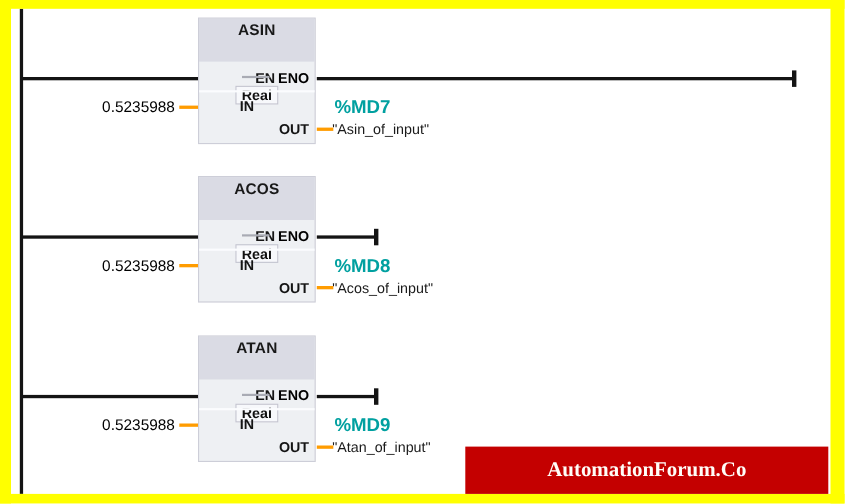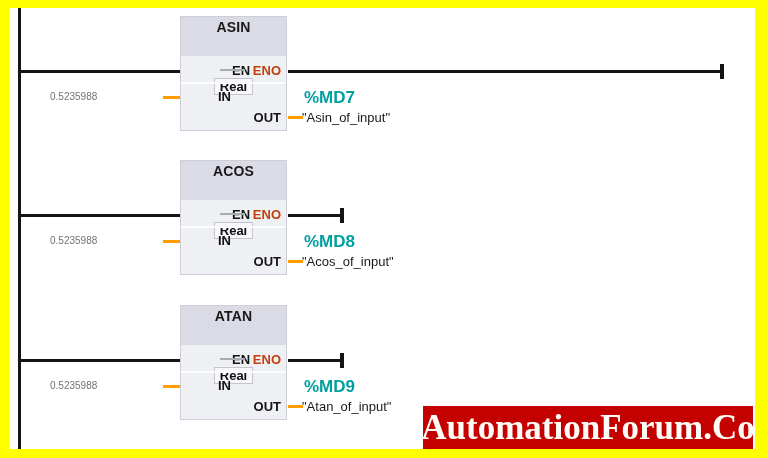--- a/index.html
+++ b/index.html
@@ -43,30 +43,30 @@
     display:flex; flex-direction:column; align-items:center; padding-top:2px;gap:25px;
   }
   .fb-title { font-size:14px; font-weight:bold; color:#181818; line-height:17px; letter-spacing:0.2px; }
   .fb-type  {
     font-size:13px; font-weight:bold; color:#101010; line-height:15px;
     background:#f7f8fb; border:1px solid #c3c4cf; padding:0 5px; margin-top:17px;
   }
   .fb-body { position:relative; height:74px; }
   .pin { position:absolute; font-size:13px; font-weight:bold; color:#141414; line-height:15px; }
   .pin-en  { left:5px; top:7px;padding-left:46px; }
-  .pin-eno { right:5px; top:7px; color:#c2410c; }
+  .pin-eno { right:5px; top:7px; color:#000000; }
   .pin-in  { left:5px; top:33px;margin-left:32px; }
   .pin-out { right:5px; top:54px; }
   .inner-line { position:absolute; left:39px; top:13px; width:25px; height:2px; background:#a9abb4; }
   .body-sep { position:absolute; left:0; top:26px; width:100%; height:2px; background:#fbfcfe; }
 
   
   .in-value {
-    position:absolute; left:50px; top:73px; width:109px; 
-    font-size:10px; color:#737373; line-height:16px;
+    position:absolute; left:50px; top:73px; width:109px; text-align:right;
+    font-size:14px; color:#000000; line-height:16px;
   }
   .stub { position:absolute; height:3px; background:#ff9c00; }
   .in-stub  { left:163px; top:80px; width:17px; }
   .out-stub { left:288px; top:100px; width:15px; }
   .out-addr {
     position:absolute; left:304px; top:74px;
     font-size:17px; font-weight:bold; color:#00a0a0; line-height:16px;
   }
   .out-tag {
     position:absolute; left:302px; top:94px;
@@ -74,21 +74,21 @@
   }
 
   
   .banner {
     position:absolute; left:423px; top:406px; width:330px; height:43px;
     background:#c40000; z-index:60;
     display:flex; align-items:center; justify-content:center;
   }
   .banner span {
     font-family:"Liberation Serif", serif; font-weight:bold;
-    font-size:35px; color:#fffdf8; white-space:nowrap;
+    font-size:19px; color:#fffdf8; white-space:nowrap;
   }
 </style>
 </head>
 <body>
 
 <div class="stage">
 
   <div class="rail"></div>
 
   <div class="network net-0">

